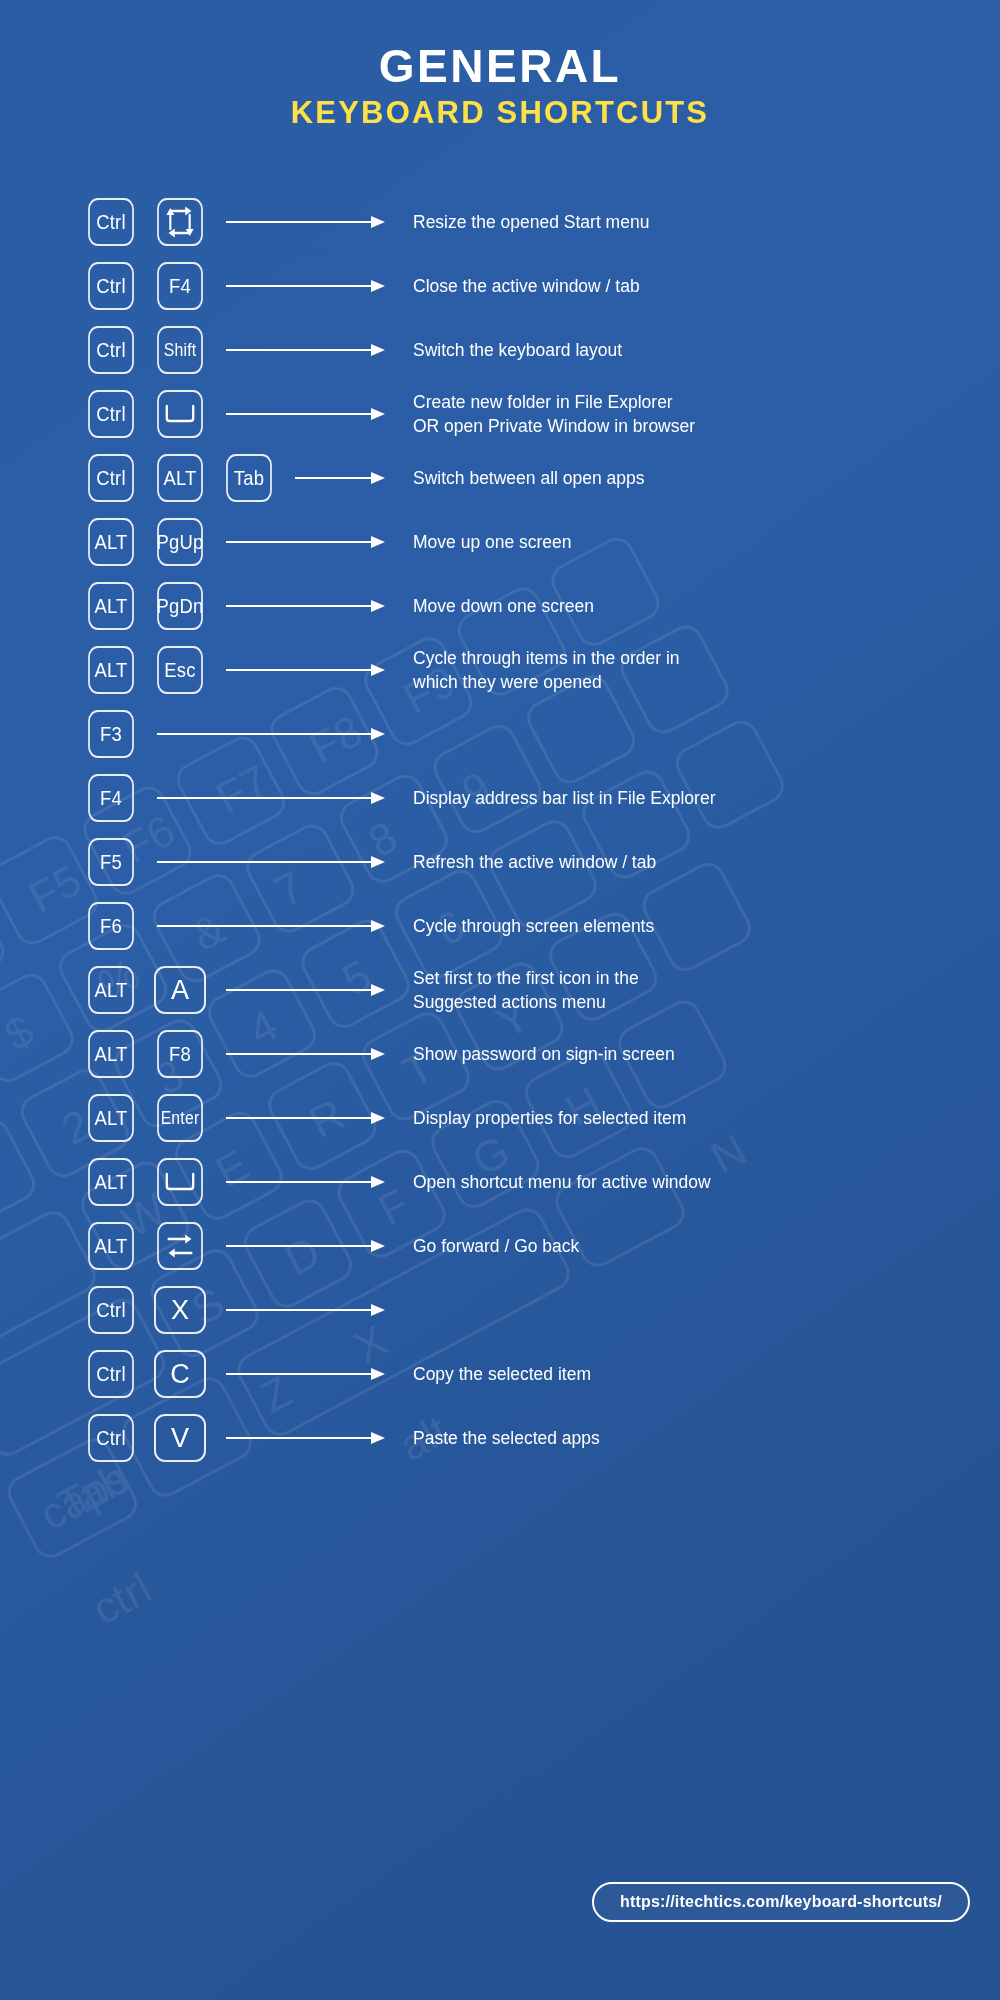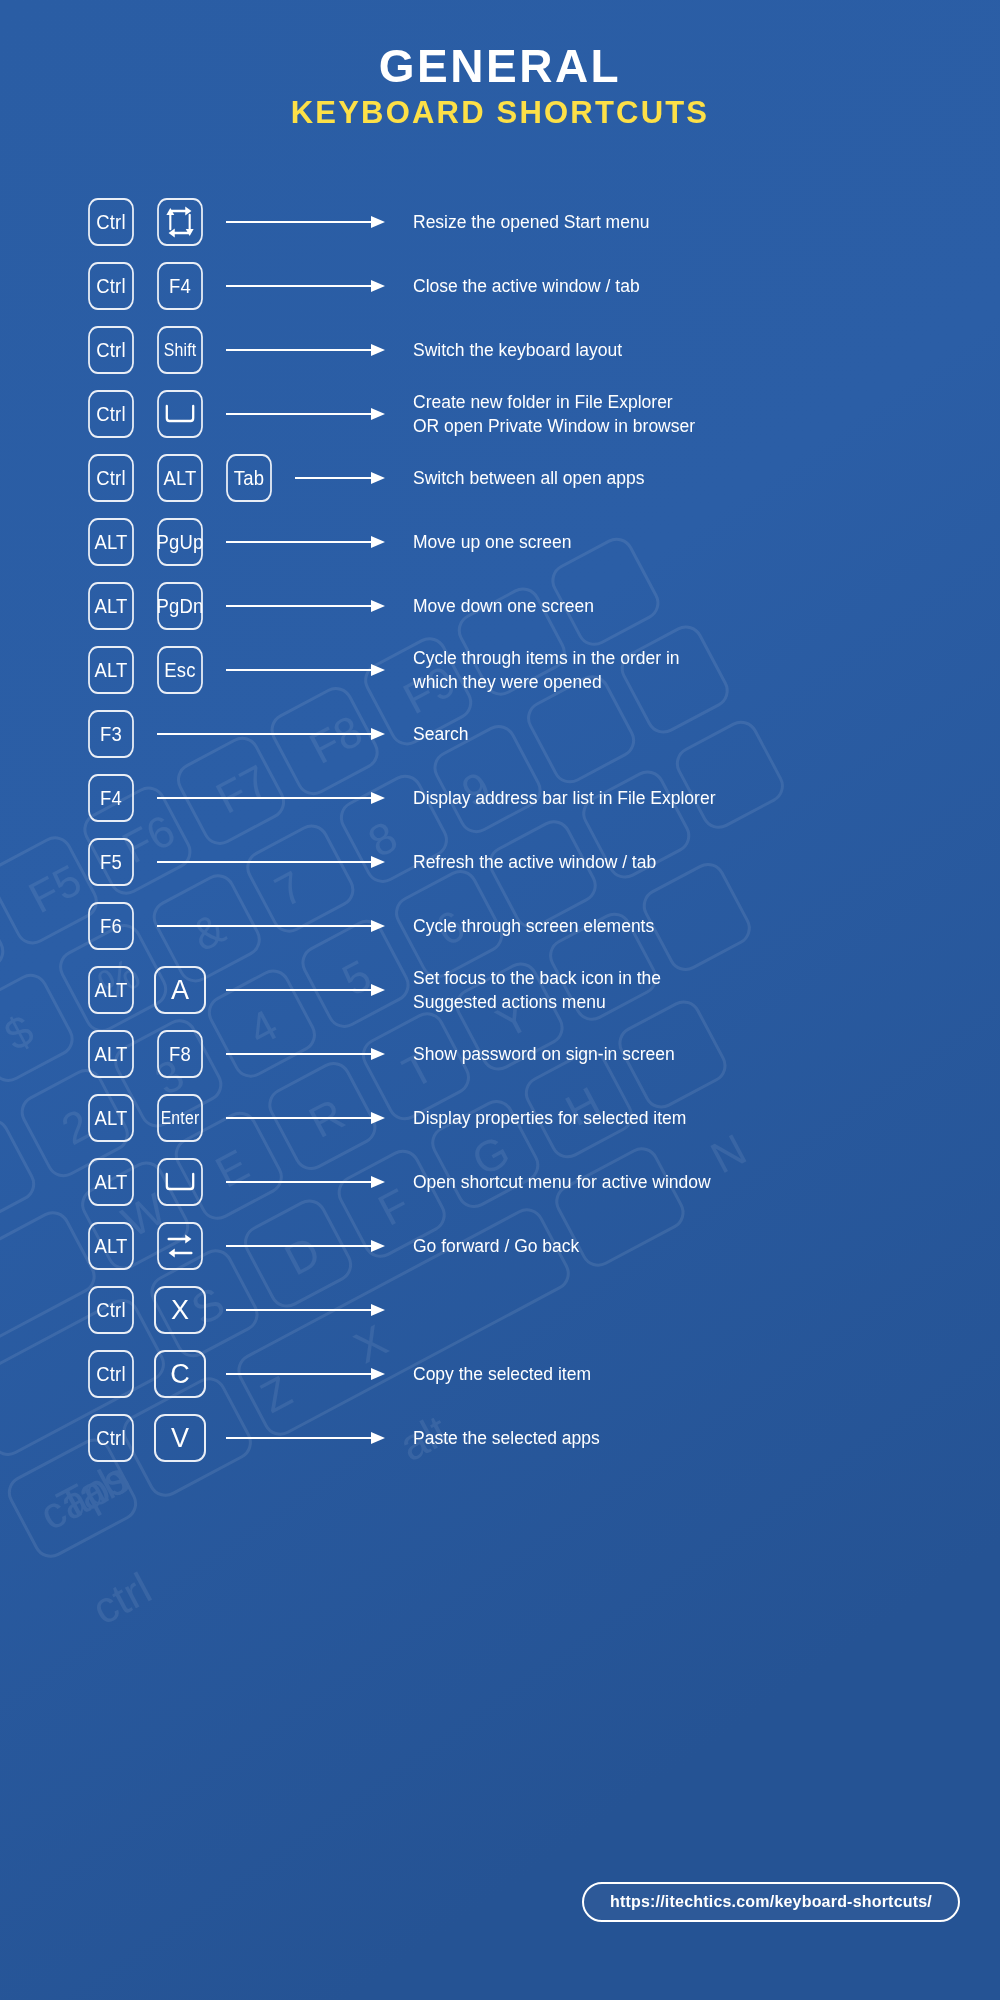--- a/index.html
+++ b/index.html
@@ -122,21 +122,21 @@
   .desc .l2 { display: block; }
 
   
   .footer {
     position: absolute;
     left: 4px;
     right: 0;
     bottom: 78px;
     display: flex;
     justify-content: flex-end;
-    padding-right: 40px;
+    padding-right: 30px;
   }
   .url-pill {
     border: 2px solid #ffffff;
     border-radius: 22px;
     padding: 9px 26px;
     color: #ffffff;
     font-size: 16px;
     font-weight: bold;
     letter-spacing: 0.2px;
     background: rgba(255,255,255,0.04);
@@ -388,21 +388,20 @@
       <div class="row">
         <div class="keys" style="width: 72px;">
           <div class="key">F3</div>
         </div>
         <div class="arrow">
           <svg width="228" height="16" viewBox="0 0 228 16">
             <line x1="0" y1="8" x2="215" y2="8" stroke="#ffffff" stroke-width="2.2"></line>
             <polygon points="214,2 228,8 214,14" fill="#ffffff"></polygon>
           </svg>
         </div>
-        <div class="desc"><span>Search</span></div>
       </div>
       <div class="row">
         <div class="keys" style="width: 72px;">
           <div class="key">F4</div>
         </div>
         <div class="arrow">
           <svg width="228" height="16" viewBox="0 0 228 16">
             <line x1="0" y1="8" x2="215" y2="8" stroke="#ffffff" stroke-width="2.2"></line>
             <polygon points="214,2 228,8 214,14" fill="#ffffff"></polygon>
           </svg>
@@ -437,21 +436,21 @@
         <div class="keys" style="width: 141px;">
           <div class="key">ALT</div>
           <div class="key wide-glyph">A</div>
         </div>
         <div class="arrow">
           <svg width="159" height="16" viewBox="0 0 159 16">
             <line x1="0" y1="8" x2="146" y2="8" stroke="#ffffff" stroke-width="2.2"></line>
             <polygon points="145,2 159,8 145,14" fill="#ffffff"></polygon>
           </svg>
         </div>
-        <div class="desc"><span>Set focus to the back icon in the</span><span class="l2">Suggested actions menu</span></div>
+        <div class="desc"><span>Set first to the first icon in the</span><span class="l2">Suggested actions menu</span></div>
       </div>
       <div class="row">
         <div class="keys" style="width: 141px;">
           <div class="key">ALT</div>
           <div class="key">F8</div>
         </div>
         <div class="arrow">
           <svg width="159" height="16" viewBox="0 0 159 16">
             <line x1="0" y1="8" x2="146" y2="8" stroke="#ffffff" stroke-width="2.2"></line>
             <polygon points="145,2 159,8 145,14" fill="#ffffff"></polygon>

